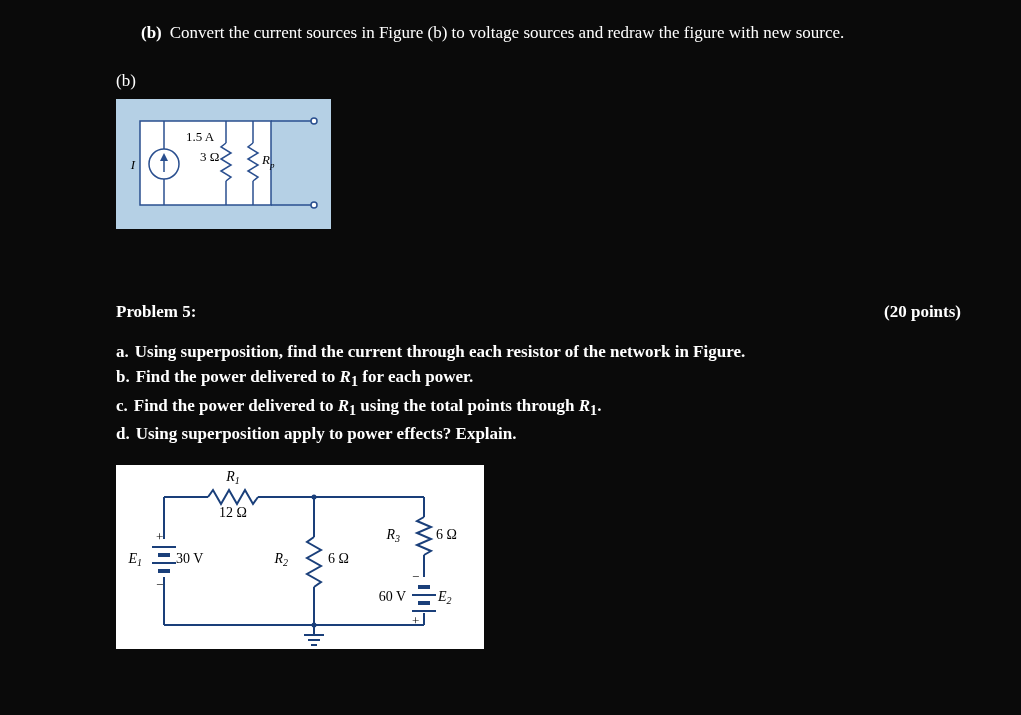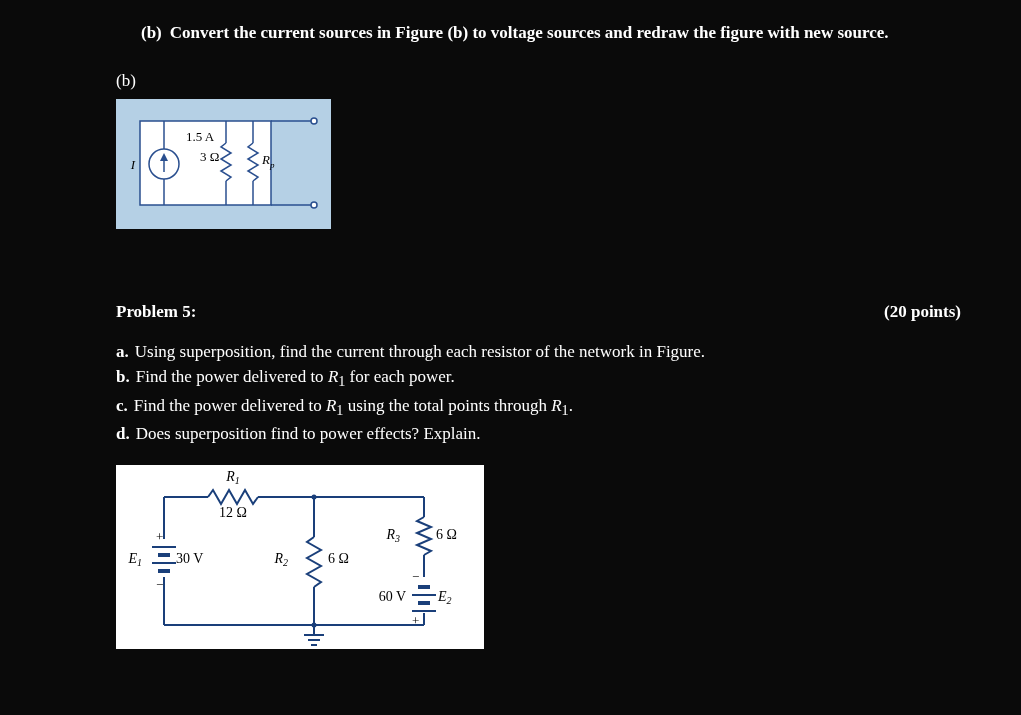--- a/index.html
+++ b/index.html
@@ -22,21 +22,20 @@
       align-items: flex-start;
       margin-bottom: 14px;
       margin-left: 25px;
     }
     .part-b-header .tag {
       font-weight: bold;
       margin-right: 8px;
     }
     .part-b-header .text {
       flex: 1;
-      font-weight: bold;
     }
     .fig-label {
       margin-top: 22px;
       margin-bottom: 6px;
     }
     .figure-b {
       width: 215px;
       height: 130px;
       background: #b5d0e5;
       padding: 10px;
@@ -49,21 +48,21 @@
       justify-content: space-between;
       align-items: flex-end;
       margin-bottom: 14px;
     }
     .prob-header .title { font-weight: bold; }
     .prob-header .points .u { text-decoration: underline; color: #9ec1ff; font-weight: bold; margin-right: 2px; }
     .prob-header .points .p { font-weight: bold; }
     .subparts { margin-bottom: 18px; }
     .subpart { display: flex; align-items: flex-start; }
     .subpart .tag { font-weight: bold; margin-right: 6px; }
-    .subpart .text { flex: 1; }
+    .subpart .text { flex: 1; font-weight: bold; }
     .figure-p5 {
       width: 368px;
       height: 184px;
       background: #fff;
       color: #000;
       position: relative;
     }
     .figure-p5 svg { display: block; }
   </style>
 </head>
@@ -131,21 +130,21 @@
       </span>
     </div>
     <div class="subpart">
       <span class="tag">c.</span>
       <span class="text">
         <span>Find the power delivered to </span><i><span>R</span></i><sub><span>1</span></sub><span> using the total points through </span><i><span>R</span></i><sub><span>1</span></sub><span>.</span>
       </span>
     </div>
     <div class="subpart">
       <span class="tag">d.</span>
-      <span class="text">Does superposition find to power effects? Explain.</span>
+      <span class="text">Using superposition apply to power effects? Explain.</span>
     </div>
   </div>
 
   <div class="figure-p5">
     <svg width="368" height="184" viewBox="0 0 368 184">
 
       <line x1="48" y1="32" x2="48" y2="74" stroke="#1a3f7a" stroke-width="2"></line>
 
       <line x1="36" y1="82" x2="60" y2="82" stroke="#1a3f7a" stroke-width="2"></line>
       <line x1="42" y1="90" x2="54" y2="90" stroke="#1a3f7a" stroke-width="4"></line>

